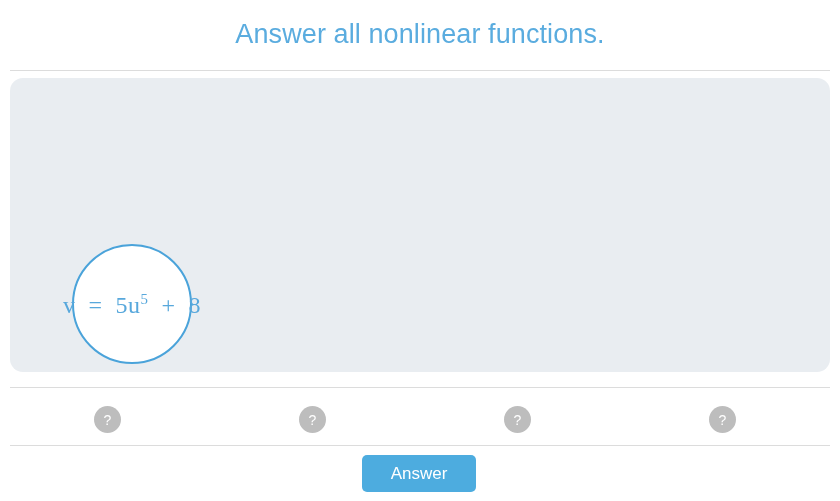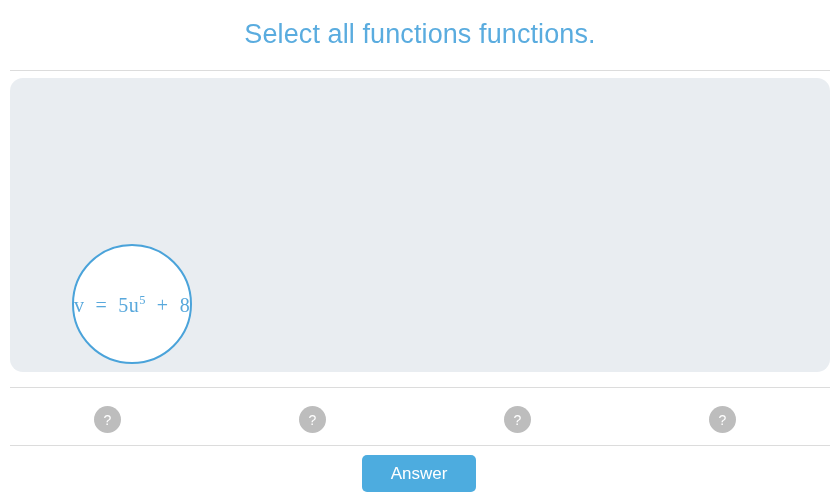--- a/index.html
+++ b/index.html
@@ -68,21 +68,21 @@
     background: #ffffff;
     box-sizing: border-box;
     cursor: pointer;
     display: flex;
     align-items: center;
     justify-content: center;
   }
   .option-circle .formula {
     color: #58a8dc;
     font-family: "Liberation Serif", serif;
-    font-size: 20px;
+    font-size: 24px;
     white-space: nowrap;
     letter-spacing: 0.5px;
     pointer-events: none;
     position: relative;
     top: 1px;
   }
   .option-circle .formula sup {
     font-size: 0.62em;
     vertical-align: super;
     line-height: 0;
@@ -135,21 +135,21 @@
     align-items: center;
     justify-content: center;
     padding: 8px;
   }
 </style>
 </head>
 <body>
 
 <div id="app">
 
-  <div class="title">Select all functions functions.</div>
+  <div class="title">Answer all nonlinear functions.</div>
 
   <div class="divider divider-top"></div>
 
   <div class="panel">
 
     <div class="option-circle opt-0">
       <span class="formula"><span>v</span>&nbsp;&nbsp;<span>=</span>&nbsp;&nbsp;<span>5u</span><sup>5</sup>&nbsp;&nbsp;<span>+</span>&nbsp;&nbsp;<span>8</span></span>
     </div>
 
 

